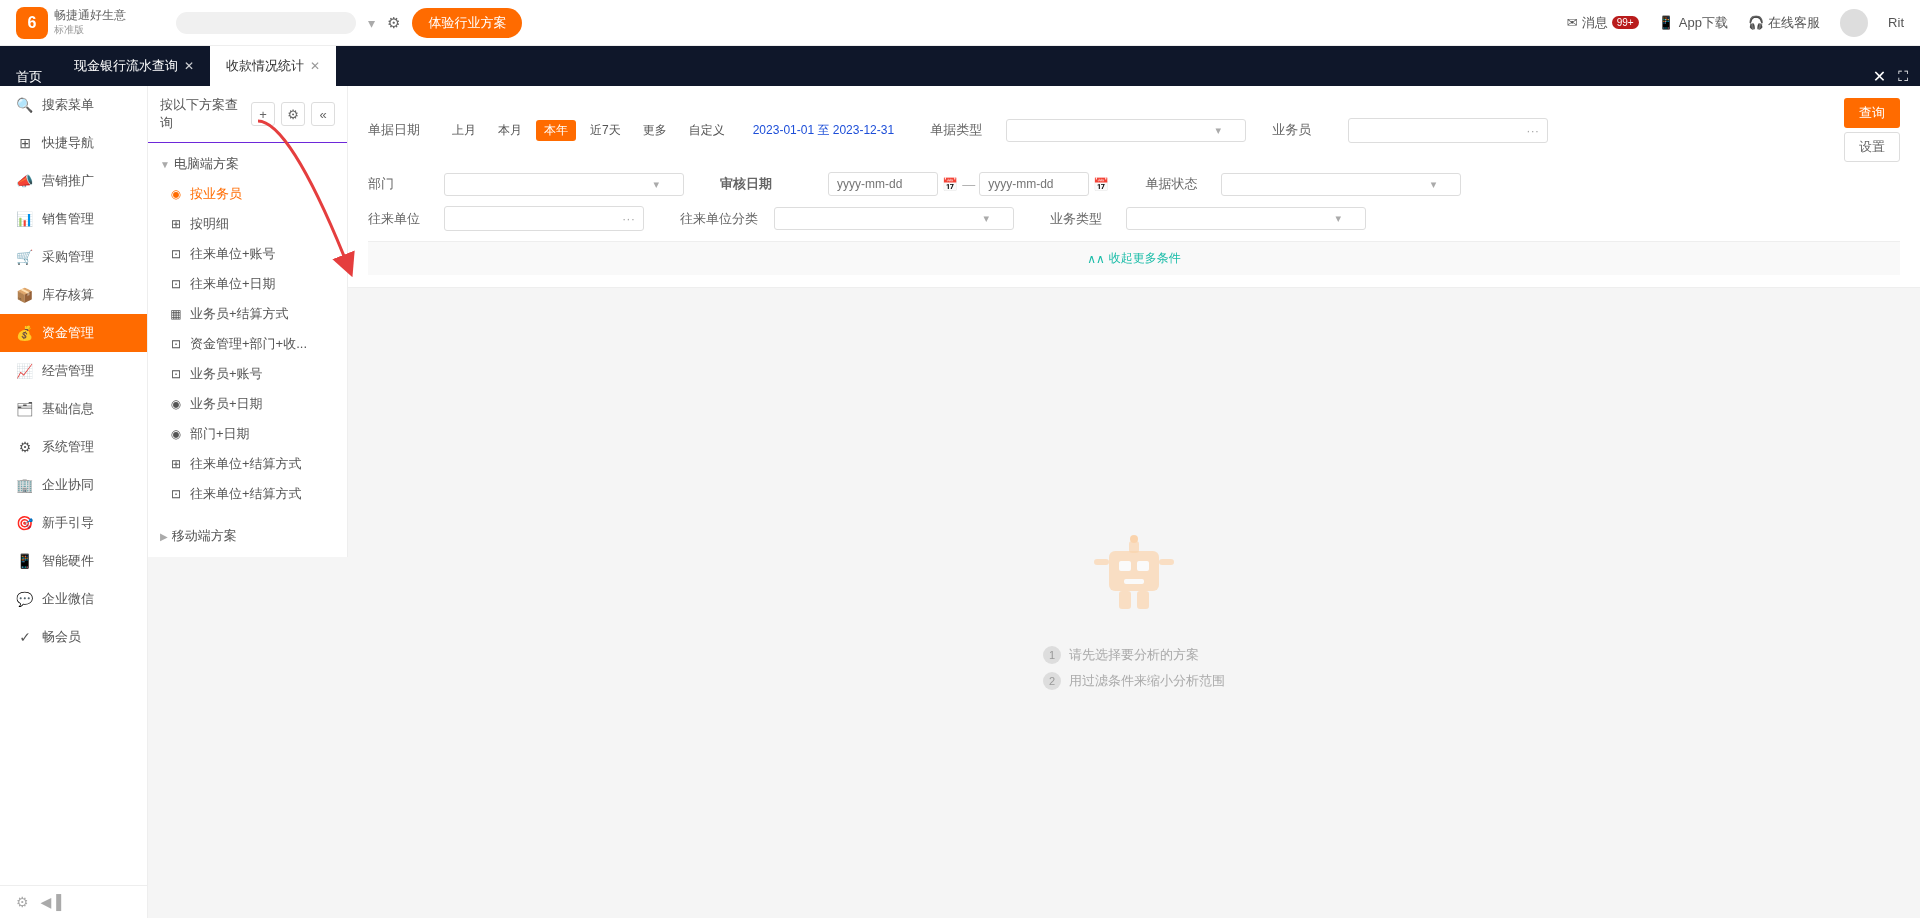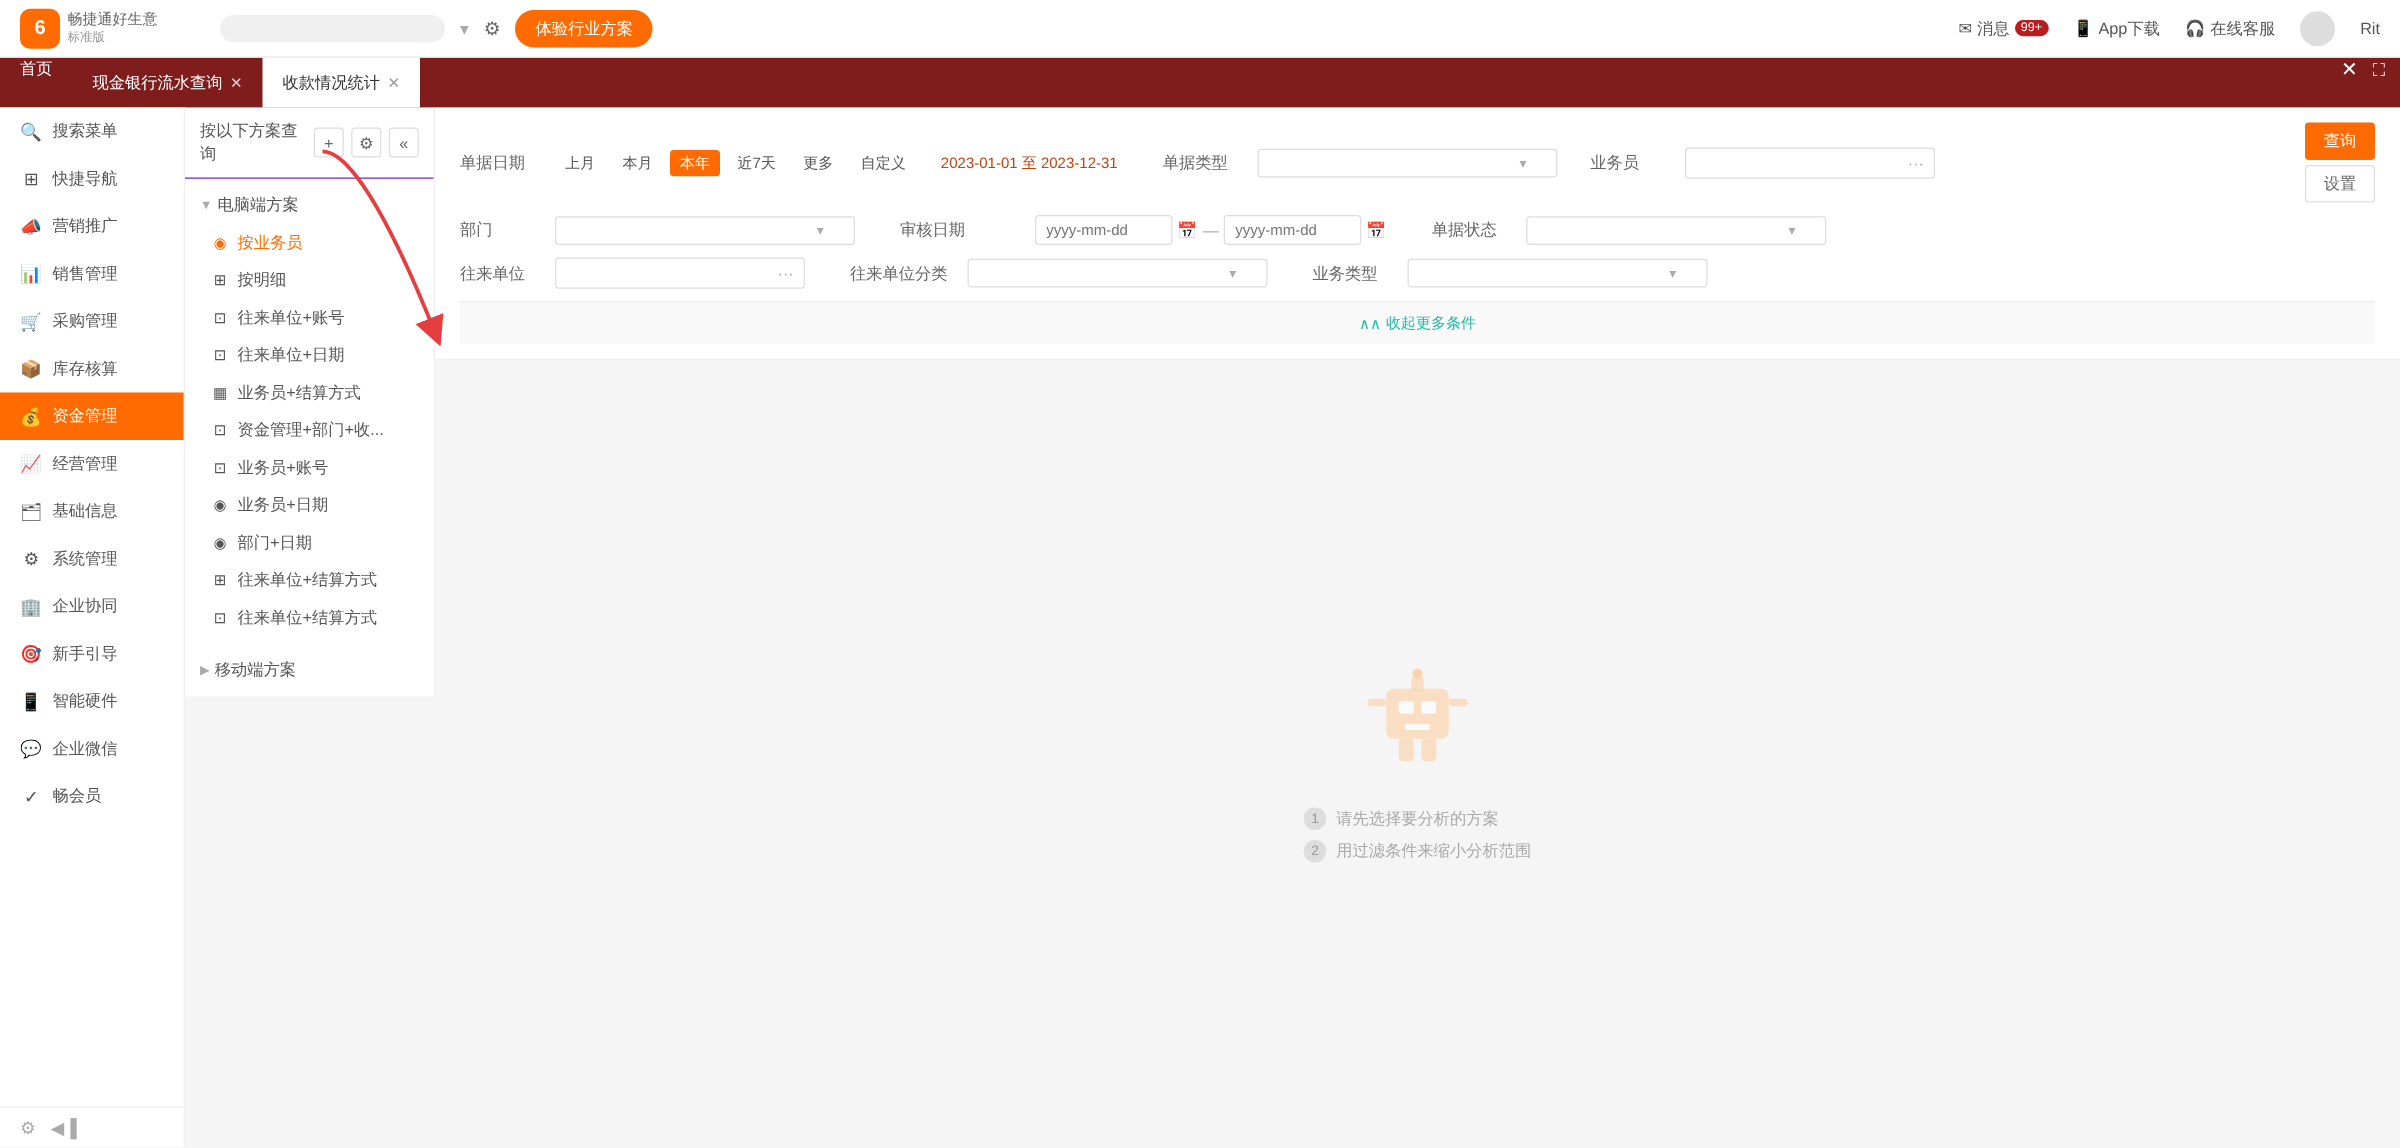--- a/index.html
+++ b/index.html
@@ -52,23 +52,23 @@
     }
     .user-avatar {
       width: 28px; height: 28px;
       border-radius: 50%;
       background: #ddd;
     }
 
     
     .tab-bar {
       height: 40px;
-      background: #7f1d1d;
-      display: flex;
-      align-items: flex-start;
+      background: #0f172a;
+      display: flex;
+      align-items: flex-end;
       padding: 0;
     }
     .tab-item {
       height: 40px;
       display: flex;
       align-items: center;
       padding: 0 16px;
       color: #fff;
       font-size: 13px;
       cursor: pointer;
@@ -204,21 +204,21 @@
       cursor: pointer;
       font-size: 12px;
       color: #555;
     }
     .date-tab.active {
       background: #ff6b00;
       color: #fff;
     }
     .date-range {
       font-size: 12px;
-      color: #c2410c;
+      color: #1d4ed8;
       margin-left: 4px;
       text-align: center;
     }
     .filter-select {
       border: 1px solid #ddd;
       border-radius: 3px;
       padding: 4px 24px 4px 8px;
       font-size: 13px;
       color: #555;
       background: #fff;
@@ -651,21 +651,21 @@
             </div>
           </div>
 
           <div class="filter-row">
             <span class="filter-label">部门</span>
             <div class="filter-select filter-select-wide">
               <span></span>
               <span class="chevron">▾</span>
             </div>
 
-            <span class="filter-label" style="margin-left:20px;">审核日期</span>
+            <span class="filter-label" style="margin-left:20px;font-weight:bold;">审核日期</span>
             <div class="date-input-group">
               <input class="date-input" type="text" placeholder="yyyy-mm-dd" style="">
               <span class="cal-icon">📅</span>
               <span class="date-dash">—</span>
               <input class="date-input" type="text" placeholder="yyyy-mm-dd" style="">
               <span class="cal-icon">📅</span>
             </div>
 
             <span class="filter-label" style="margin-left:20px;">单据状态</span>
             <div class="filter-select filter-select-wide">

